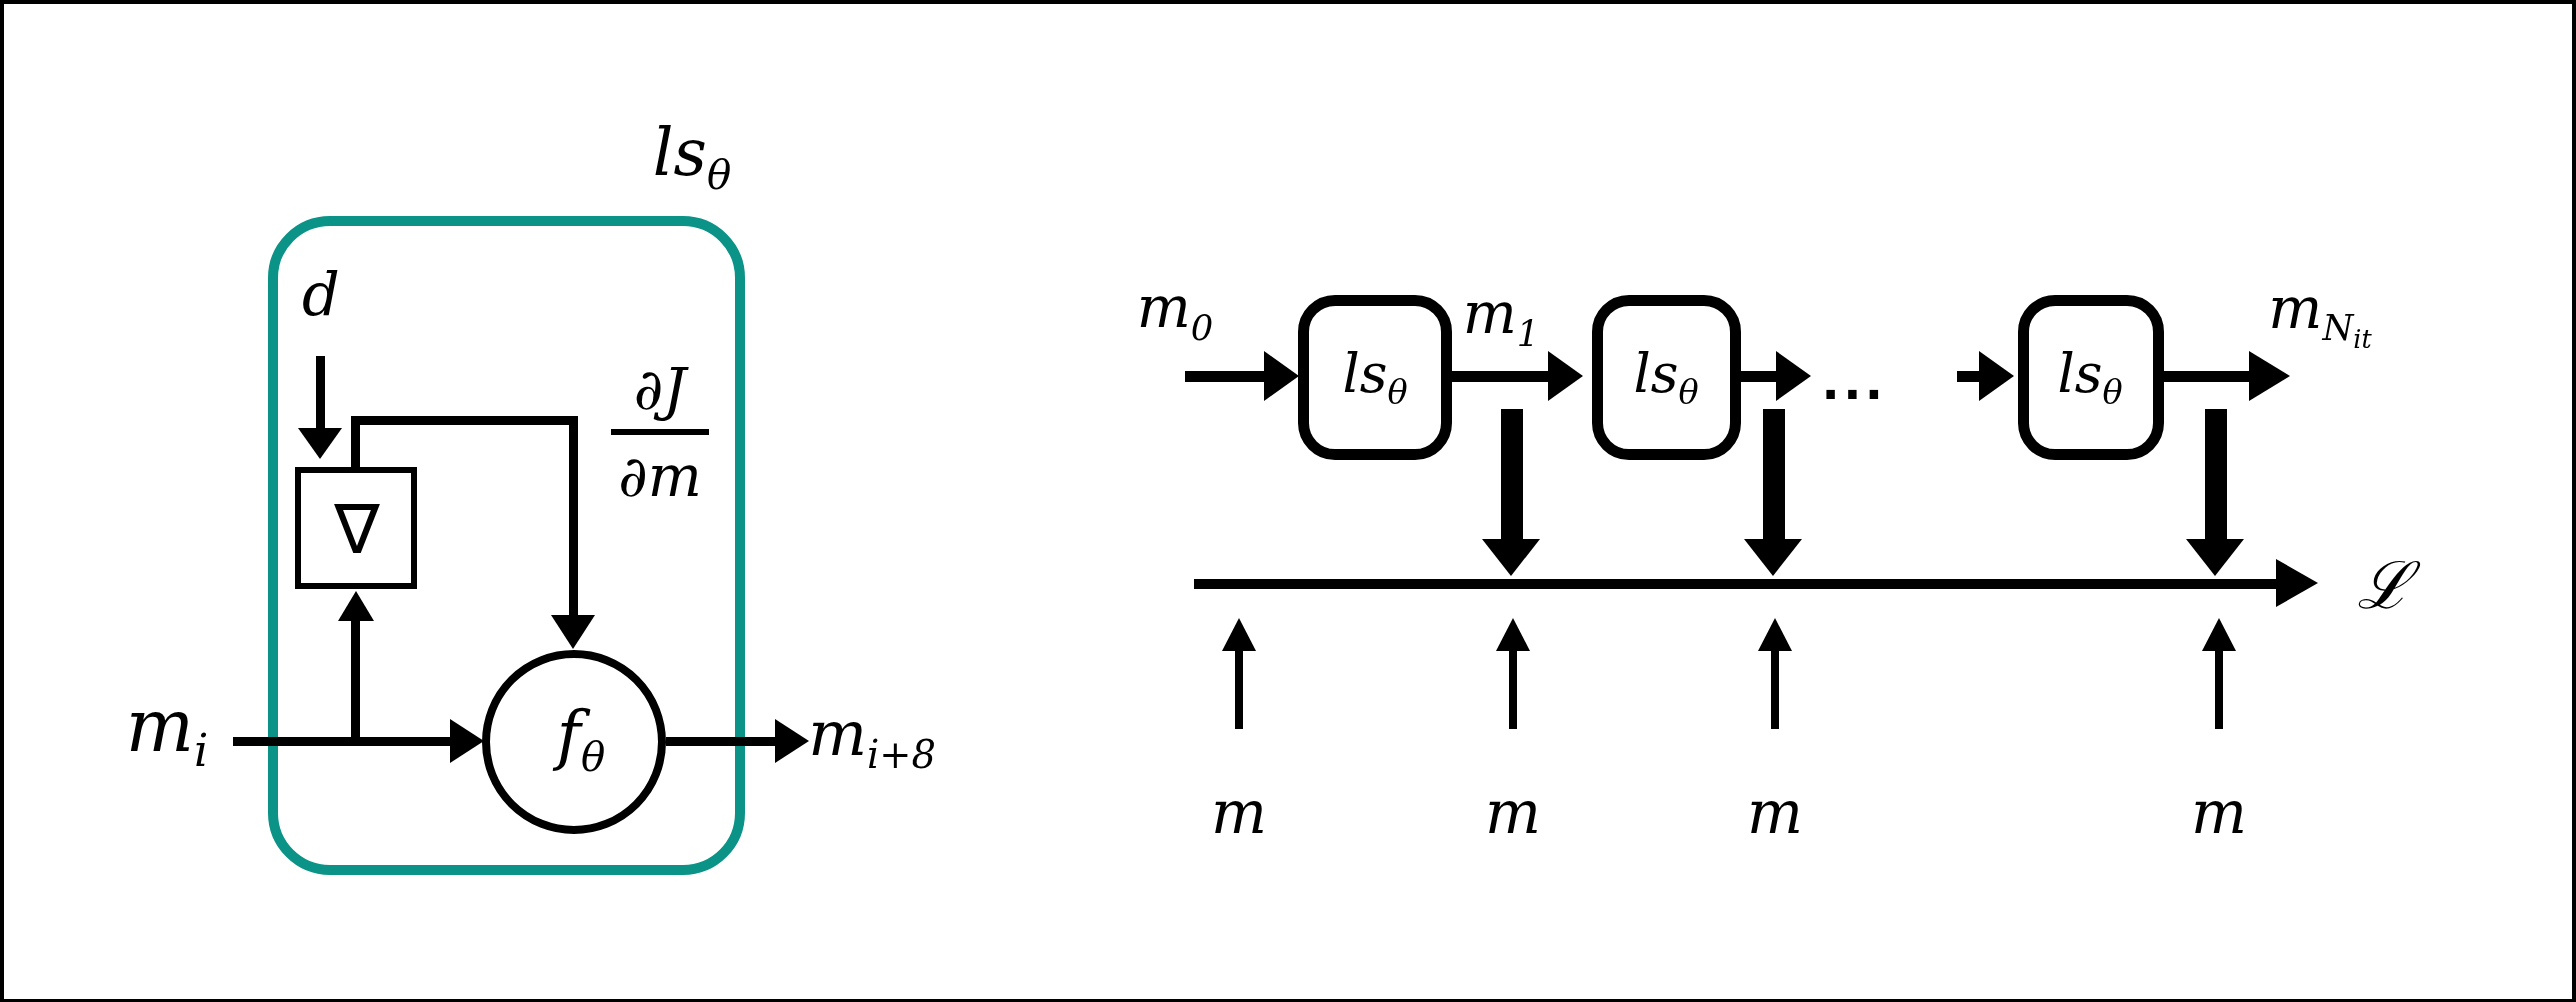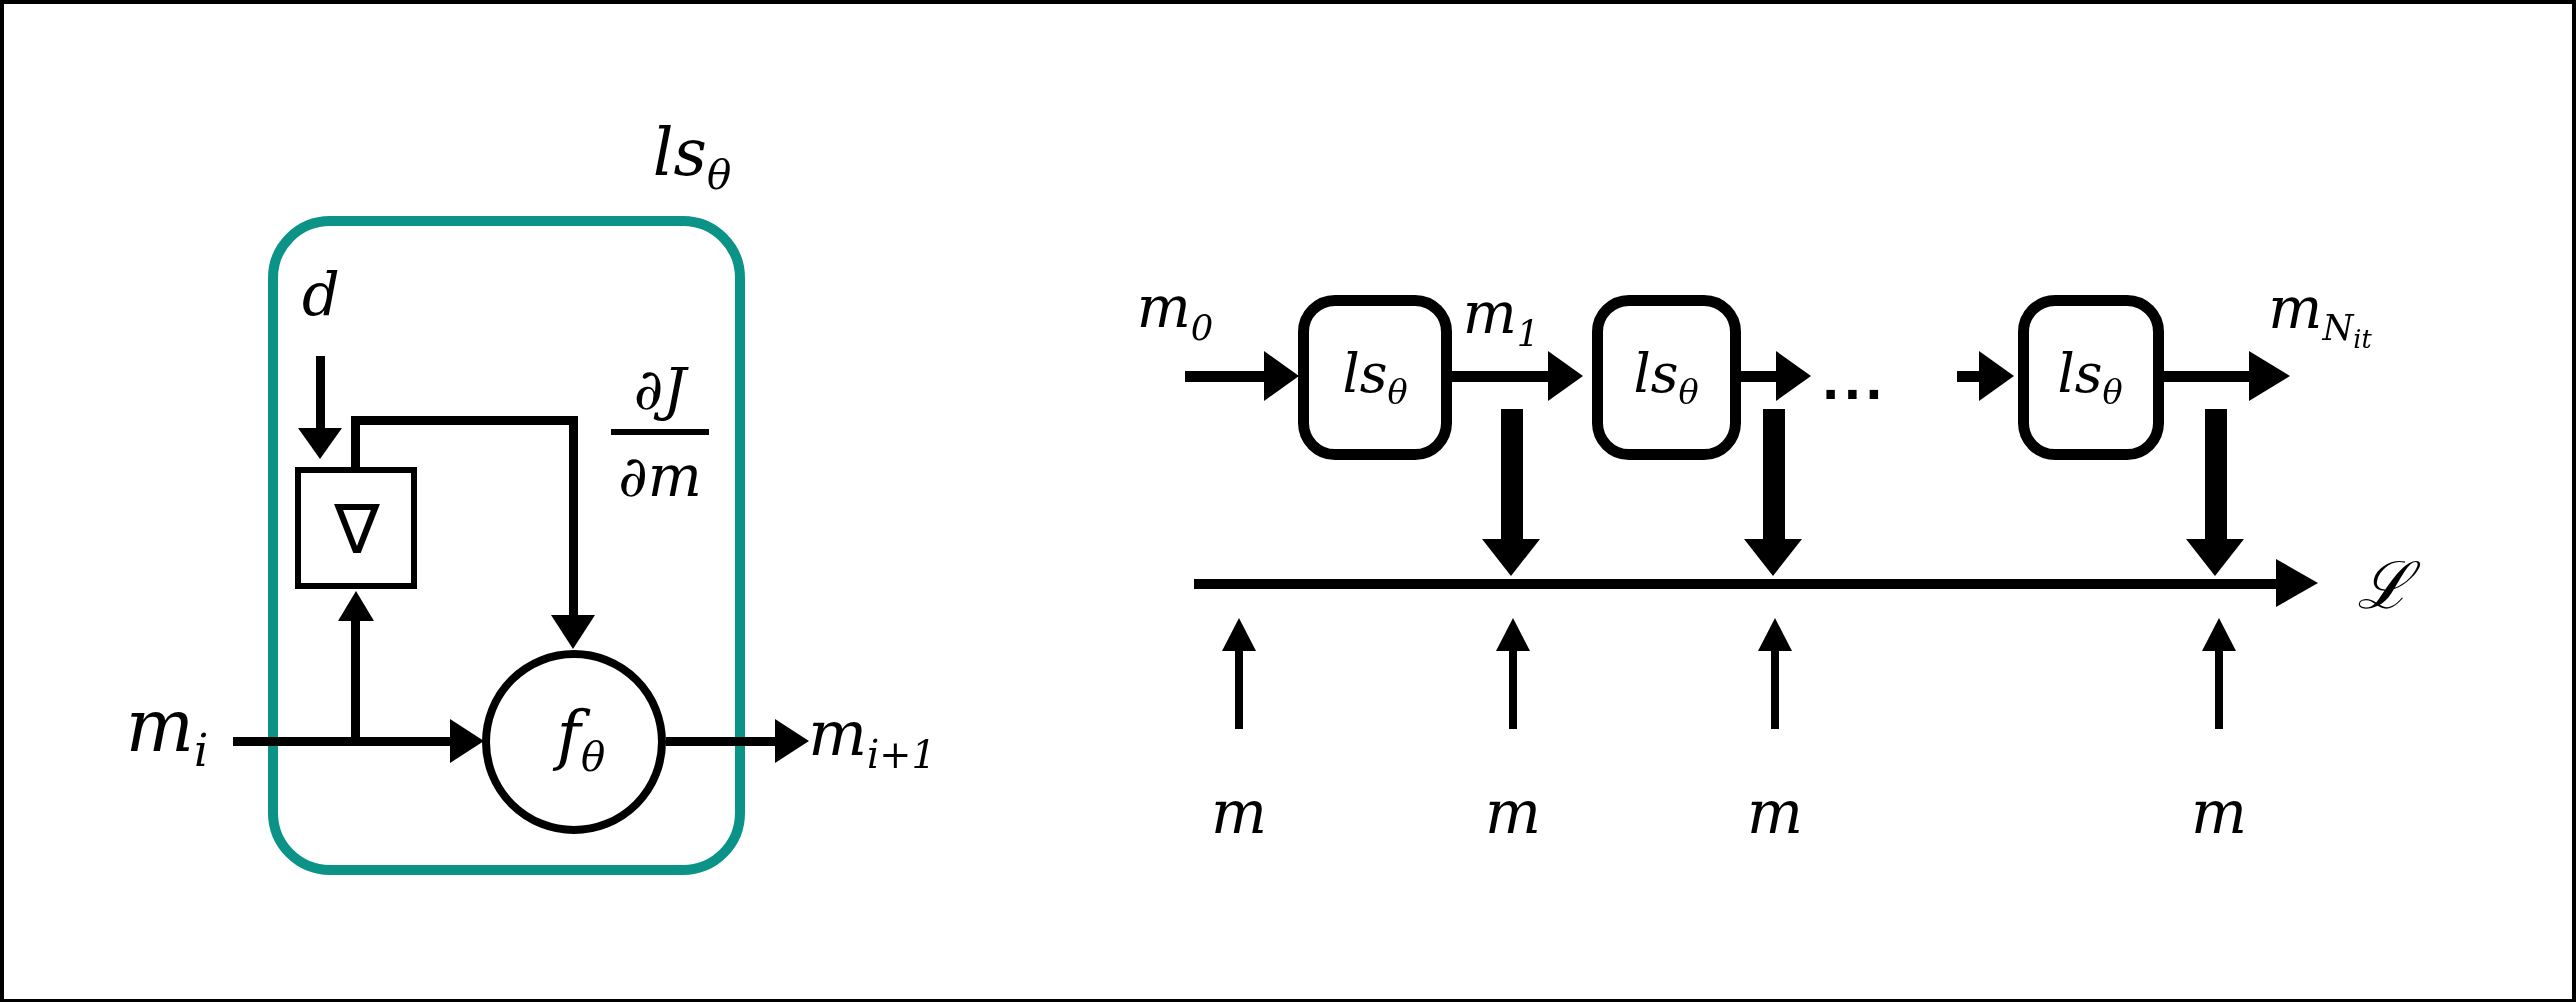--- a/index.html
+++ b/index.html
@@ -84,21 +84,21 @@
   </div>
   <div class="ln" style="left:229px;top:733px;width:218px;height:9px;"></div>
   <div class="ah" style="left:446px;top:715px;border-top:22.6px solid transparent;border-bottom:22.6px solid transparent;border-left:34px solid #000;"></div>
 
   <div class="ln" style="left:347px;top:616px;width:9px;height:122px;"></div>
   <div class="ah" style="left:334px;top:587px;border-left:18px solid transparent;border-right:18px solid transparent;border-bottom:30.5px solid #000;"></div>
 
   <div class="ln" style="left:662px;top:733px;width:109px;height:9px;"></div>
   <div class="ah" style="left:771px;top:715px;border-top:22.6px solid transparent;border-bottom:22.6px solid transparent;border-left:34px solid #000;"></div>
   <div class="lbl" style="left:868px;top:735px;font-size:62px;">
-    <span>m</span><sub>i+1</sub>
+    <span>m</span><sub>i+8</sub>
   </div>
 
   <div class="lbl" style="left:1171px;top:308px;font-size:57px;">
     <span>m</span><sub>0</sub>
   </div>
 
   <div class="ln" style="left:1181px;top:367px;width:79px;height:11.3px;"></div>
   <div class="ah" style="left:1260px;top:347px;border-top:25.4px solid transparent;border-bottom:25.4px solid transparent;border-left:35px solid #000;"></div>
 
   <div class="box blk" style="left:1294px;top:291px;width:154px;height:165px;"></div>

